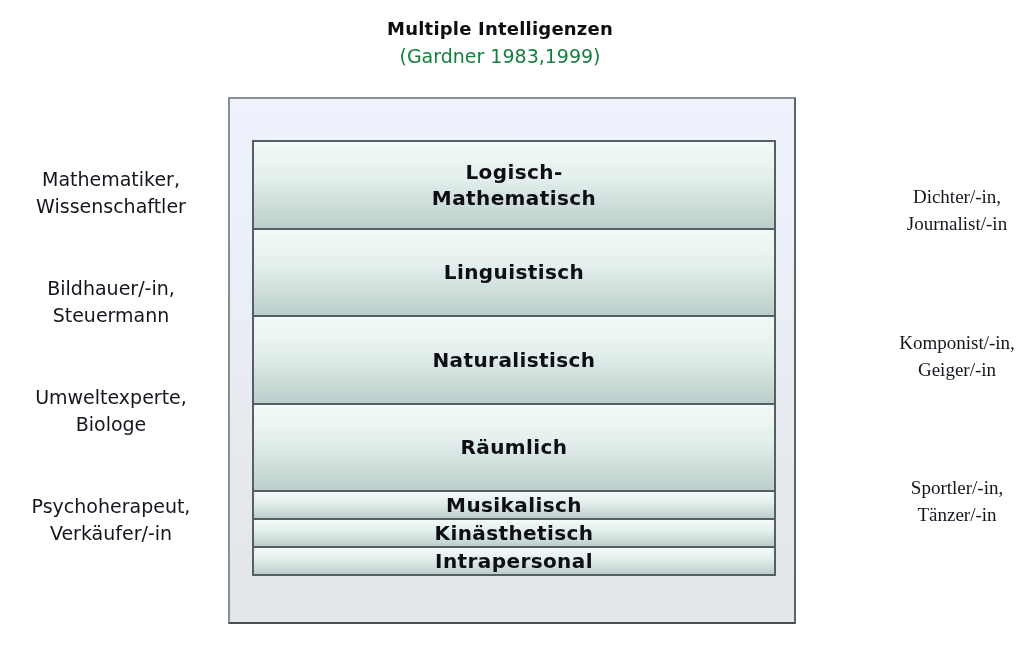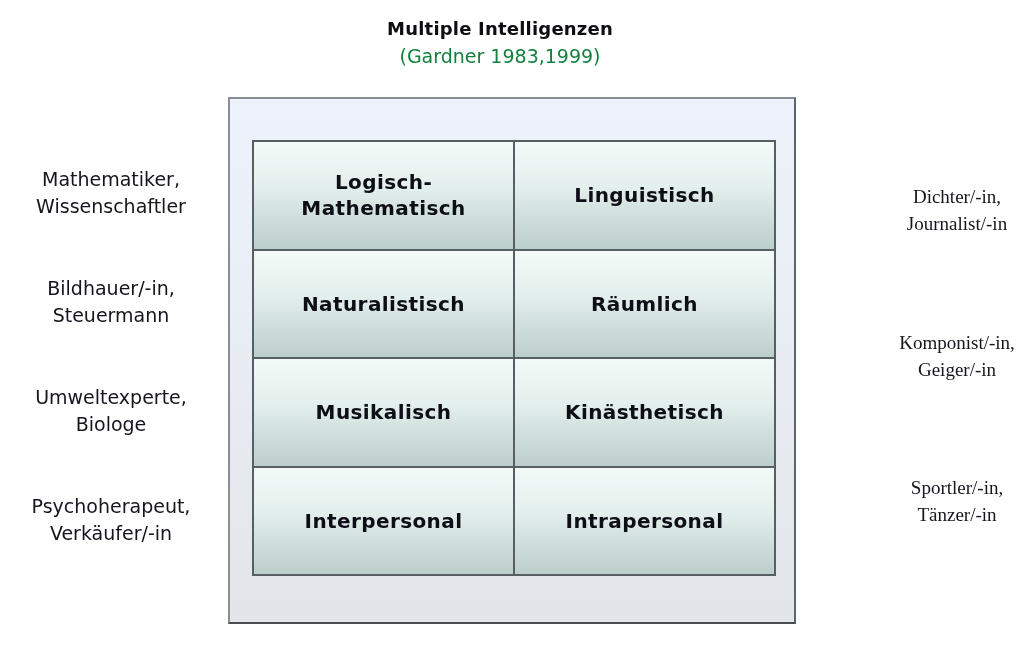--- a/index.html
+++ b/index.html
@@ -45,21 +45,21 @@
     border-right-color: #5d646a;
     border-bottom-color: #474d51;
   }
   .grid {
     position: absolute;
     left: 22px;
     top: 41px;
     width: 520px;
     height: 432px;
     display: grid;
-    grid-template-columns: 1fr 1fr;
+    grid-template-columns: 1fr;
     grid-template-rows: repeat(4, 1fr);
     gap: 2px;
     background: #566063;
     border: 2px solid #566063;
   }
   .cell {
     background: linear-gradient(to bottom, #f3faf8 0%, #e4f0ed 40%, #bccecb 100%);
     display: flex;
     align-items: center;
     justify-content: center;
@@ -116,21 +116,20 @@
 
   <div class="panel">
     <div class="grid">
       <div class="cell">Logisch-
 Mathematisch</div>
       <div class="cell">Linguistisch</div>
       <div class="cell">Naturalistisch</div>
       <div class="cell">Räumlich</div>
       <div class="cell">Musikalisch</div>
       <div class="cell">Kinästhetisch</div>
-      <div class="cell">Interpersonal</div>
       <div class="cell">Intrapersonal</div>
     </div>
   </div>
 
   <div class="side-col right">
     <div class="side-label">Dichter/-in,
 Journalist/-in</div>
     <div class="side-label">Komponist/-in,
 Geiger/-in</div>
     <div class="side-label">Sportler/-in,

